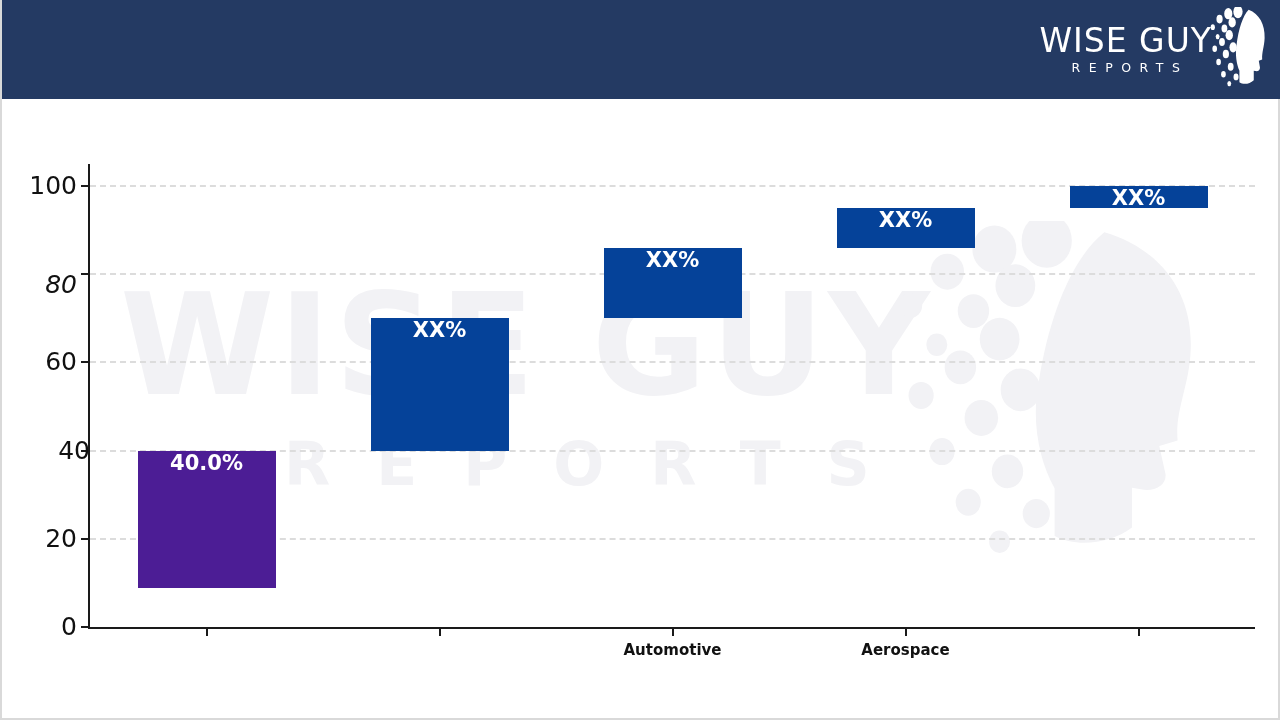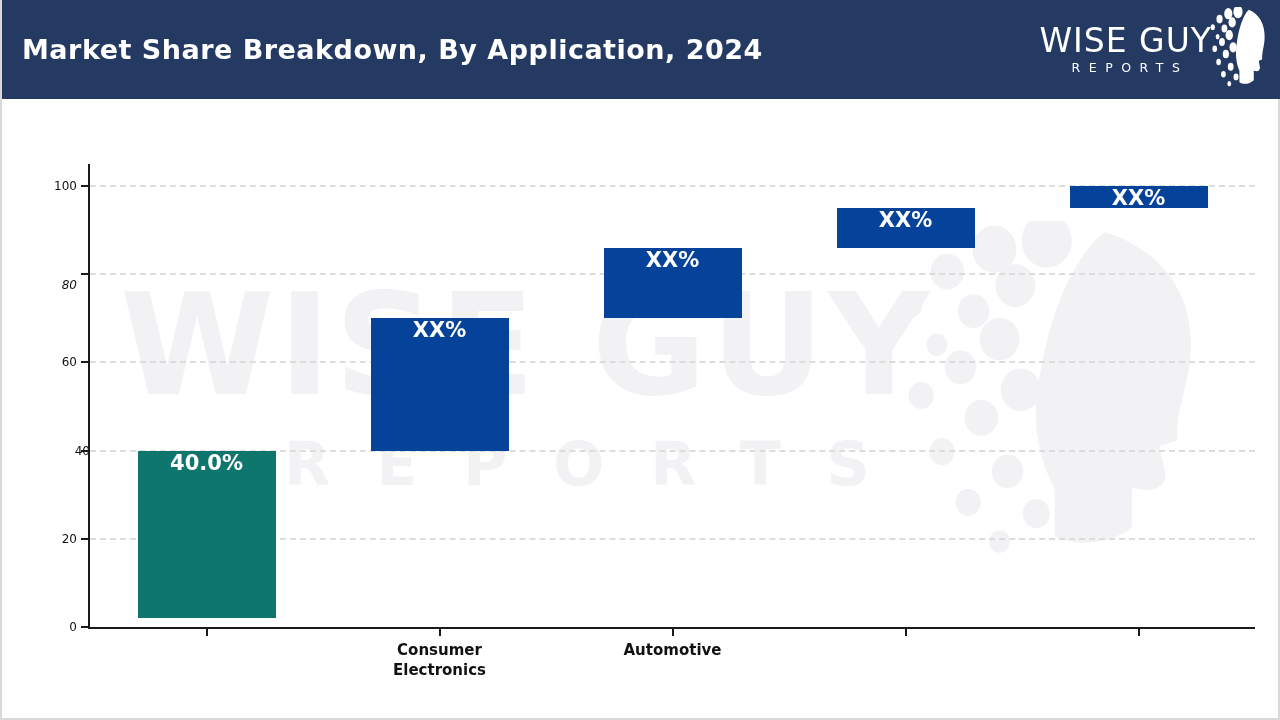--- a/index.html
+++ b/index.html
@@ -16,21 +16,21 @@
   .logo-face{fill:#ffffff;}
 
   
   #chart-layer{position:absolute;left:0;top:99px;width:1280px;height:621px;}
 
   .grid{position:absolute;height:0;border-top:2px dashed #dcdcdc;z-index:2;}
   .yspine{position:absolute;width:2px;background:#1a1a1a;z-index:4;}
   .xspine{position:absolute;height:2px;background:#1a1a1a;z-index:4;}
   .ytickmark{position:absolute;width:7px;height:2px;background:#1a1a1a;z-index:4;}
   .xtickmark{position:absolute;width:2px;height:7px;background:#1a1a1a;z-index:4;}
-  .yticklabel{position:absolute;width:60px;text-align:right;font-size:12px;line-height:26px;color:#111111;z-index:4;}
+  .yticklabel{position:absolute;width:60px;text-align:right;font-size:25px;line-height:26px;color:#111111;z-index:4;}
   .xticklabel{position:absolute;width:190px;text-align:center;font-size:15px;font-weight:bold;color:#111111;white-space:pre-line;line-height:20px;z-index:4;}
   .bar{position:absolute;z-index:3;display:flex;align-items:flex-start;justify-content:center;}
   .barlabel{font-size:21px;font-weight:bold;}
 
   
   .wm{position:absolute;z-index:1;font-weight:bold;}
   .wm1{left:118px;top:165px;font-size:140px;letter-spacing:4px;}
   .wm2{left:282px;top:330px;font-size:60px;letter-spacing:46px;}
   .wm-face{position:absolute;left:872px;top:122px;z-index:1;}
   .hidden-defs{position:absolute;width:0;height:0;overflow:hidden;}
@@ -57,21 +57,20 @@
     <circle cx="18" cy="50" r="2.4"></circle>
       <circle cx="25.5" cy="44.5" r="3"></circle>
     <circle cx="24" cy="57" r="2"></circle>
       <circle cx="31" cy="52" r="2.6"></circle>
   </symbol>
 </svg>
 
 <div class="page">
 
   <div class="header" style="background: rgb(36, 58, 99);">
-    <div class="title">Market Share Breakdown, By Application, 2024</div>
     <div class="logo">
       <div class="logo-text">
         <div class="logo-line1">WISE GUY</div>
         <div class="logo-line2">REPORTS</div>
       </div>
       <svg class="logo-face" width="62" height="86" viewBox="0 0 64 64" preserveAspectRatio="none">
           <use href="#face"></use>
         </svg>
     </div>
   </div>
@@ -94,38 +93,37 @@
       <div class="ytickmark" style="left: 79px; top: 262.4px;"></div>
       <div class="yticklabel" style="left: 15px; top: 250.4px;">60</div>
       <div class="grid" style="left: 88px; top: 174.2px; width: 1165px; border-top-color: rgb(220, 220, 220);"></div>
       <div class="ytickmark" style="left: 79px; top: 174.2px;"></div>
       <div class="yticklabel" style="left: 15px; top: 173px; font-style: italic;">80</div>
       <div class="grid" style="left: 88px; top: 86px; width: 1165px; border-top-color: rgb(220, 220, 220);"></div>
       <div class="ytickmark" style="left: 79px; top: 86px;"></div>
       <div class="yticklabel" style="left: 15px; top: 74px;">100</div>
       <div class="yspine" style="left: 86px; top: 65px; height: 465px;"></div>
       <div class="xspine" style="left: 86px; top: 528px; width: 1167px;"></div>
-      <div class="bar" style="left: 135.5px; top: 351.6px; width: 138px; height: 167px; background: #0f766e;">
+      <div class="bar" style="left: 135.5px; top: 351.6px; width: 138px; height: 137px; background: #4c1d95;">
         <div class="barlabel" style="color: rgb(255, 255, 255);">40.0%</div>
       </div>
       <div class="xtickmark" style="left: 203.5px; top: 530px;"></div>
       <div class="bar" style="left: 368.5px; top: 219.3px; width: 138px; height: 132.3px; background: rgb(5, 66, 153);">
         <div class="barlabel" style="color: rgb(255, 255, 255);">XX%</div>
       </div>
       <div class="xtickmark" style="left: 436.5px; top: 530px;"></div>
-      <div class="xticklabel" style="left: 342.5px; top: 541px;">Consumer
-Electronics</div>
       <div class="bar" style="left: 601.5px; top: 148.74px; width: 138px; height: 70.56px; background: rgb(5, 66, 153);">
         <div class="barlabel" style="color: rgb(255, 255, 255);">XX%</div>
       </div>
       <div class="xtickmark" style="left: 669.5px; top: 530px;"></div>
       <div class="xticklabel" style="left: 575.5px; top: 541px;">Automotive</div>
       <div class="bar" style="left: 834.5px; top: 109.05px; width: 138px; height: 39.69px; background: rgb(5, 66, 153);">
         <div class="barlabel" style="color: rgb(255, 255, 255);">XX%</div>
       </div>
       <div class="xtickmark" style="left: 902.5px; top: 530px;"></div>
+      <div class="xticklabel" style="left: 808.5px; top: 541px;">Aerospace</div>
       <div class="bar" style="left: 1067.5px; top: 87px; width: 138px; height: 22.05px; background: rgb(5, 66, 153);">
         <div class="barlabel" style="color: rgb(255, 255, 255);">XX%</div>
       </div>
       <div class="xtickmark" style="left: 1135.5px; top: 530px;"></div>
     </div>
 
 </div>
 
 </body></html>

